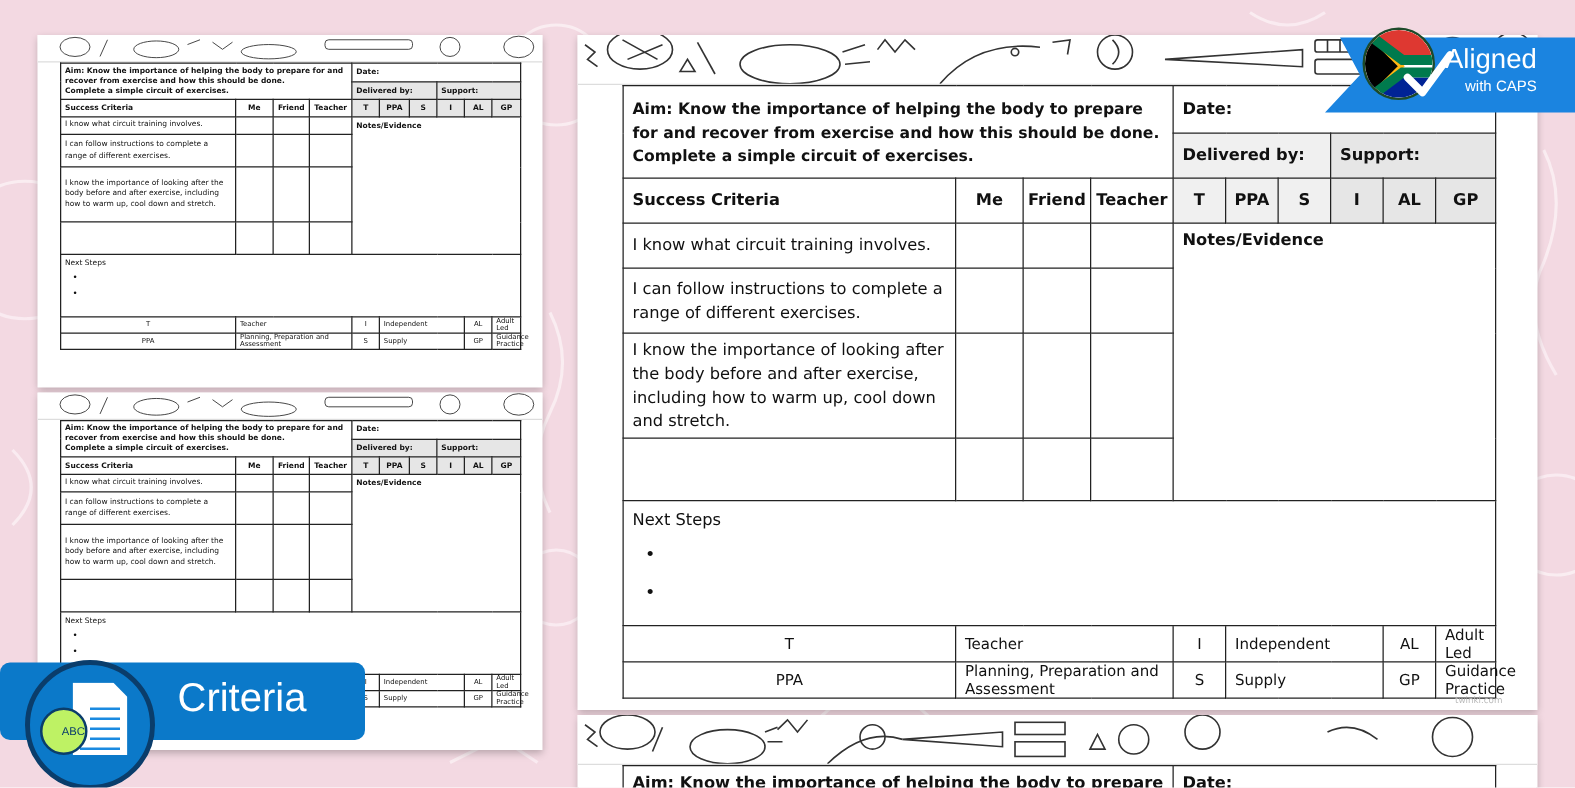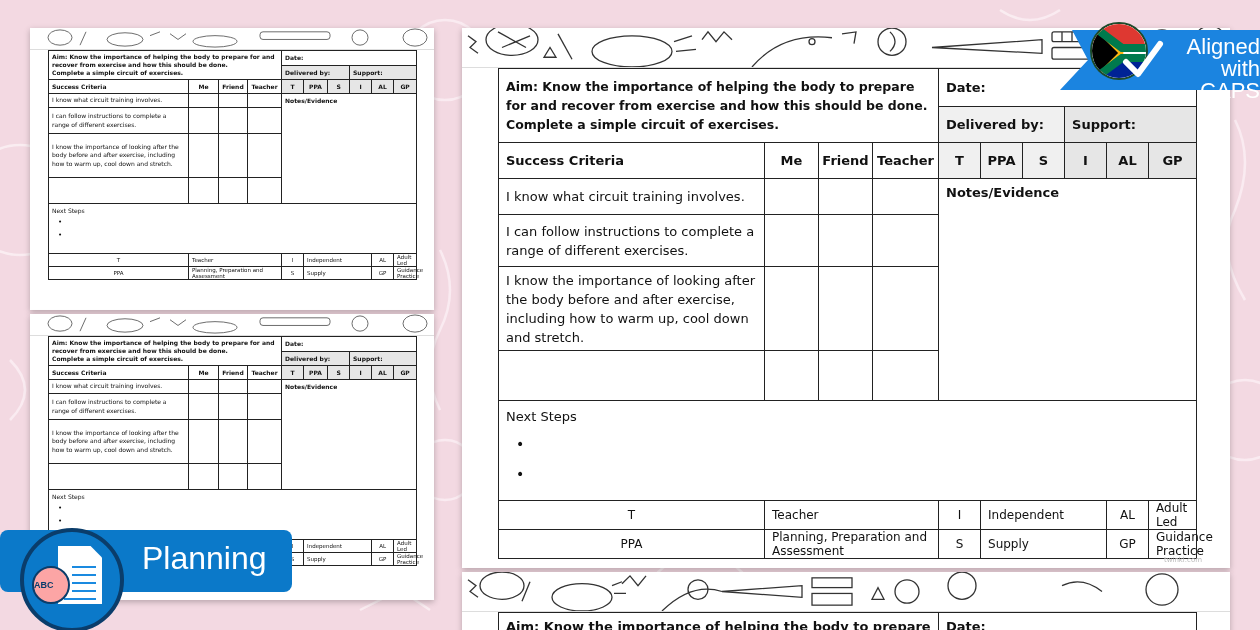--- a/index.html
+++ b/index.html
@@ -86,21 +86,21 @@
     position: absolute; left: 30px; top: 0; width: 58px; height: 58px;
     border-radius: 50%; overflow: hidden;
     border: 2px solid #1d4a2a;
     background: #fff;
   }
   #caps-badge .text {
     position: absolute; left: 96px; top: 14px; color: #fff;
     font-family: "Liberation Sans", sans-serif; line-height: 22px; text-align: right;
   }
   #caps-badge .text .l1 { font-size: 22px; display: block; }
-  #caps-badge .text .l2 { font-size: 22px; display: block; }
+  #caps-badge .text .l2 { font-size: 12px; display: block; }
   #caps-badge .check {
     position: absolute; left: 60px; top: 16px; width: 44px; height: 44px;
   }
 
   #editable-badge {
     position: absolute; left: 0; top: 520px; width: 300px; height: 110px;
   }
   #editable-badge .bar {
     position: absolute; left: 0; top: 10px; width: 292px; height: 62px;
     background: #0b79c9; border-radius: 8px;
@@ -111,23 +111,23 @@
   }
   #editable-badge .doc {
     position: absolute; left: 58px; top: 26px; width: 44px; height: 58px;
     background: #fff; clip-path: polygon(0 0, 74% 0, 100% 20%, 100% 100%, 0 100%);
   }
   #editable-badge .doc span {
     position: absolute; left: 14px; right: 6px; height: 2px; background: #1a8ae0;
   }
   #editable-badge .abc {
     position: absolute; left: 32px; top: 46px; width: 38px; height: 38px;
-    border-radius: 50%; background: #fca5a5; border: 2px solid #0a3d6b;
-    font-family: "Liberation Sans", sans-serif; font-size: 9px; font-weight: bold;
-    color: #0a3d6b; text-align: left; line-height: 34px;
+    border-radius: 50%; background: #bef264; border: 2px solid #0a3d6b;
+    font-family: "Liberation Sans", sans-serif; font-size: 9px; font-weight: normal;
+    color: #0a3d6b; text-align: right; line-height: 34px;
   }
   #editable-badge .label {
     position: absolute; left: 142px; top: 20px; color: #fff;
     font-family: "Liberation Sans", sans-serif; font-size: 32px;
   }
 </style>
 </head>
 <body>
 
 <div class="bg-pattern">
@@ -542,14 +542,14 @@
   <div class="bar"></div>
   <div class="circle"></div>
   <div class="doc">
     <span style="top:20px"></span>
       <span style="top:28px"></span>
       <span style="top:36px"></span>
       <span style="top:44px"></span>
       <span style="top:52px; left:6px"></span>
   </div>
   <div class="abc">ABC</div>
-  <div class="label">Planning</div>
+  <div class="label">Criteria</div>
 </div>
 
 </body></html>

